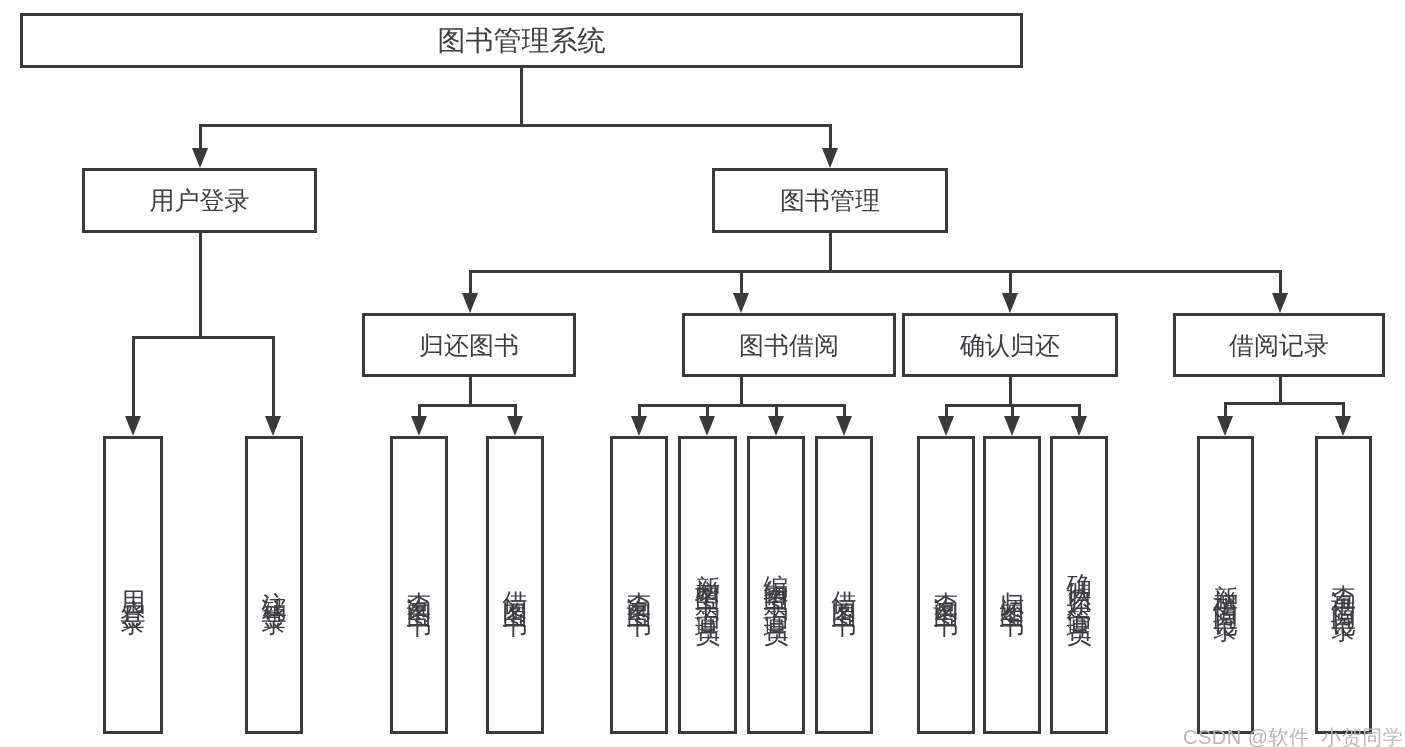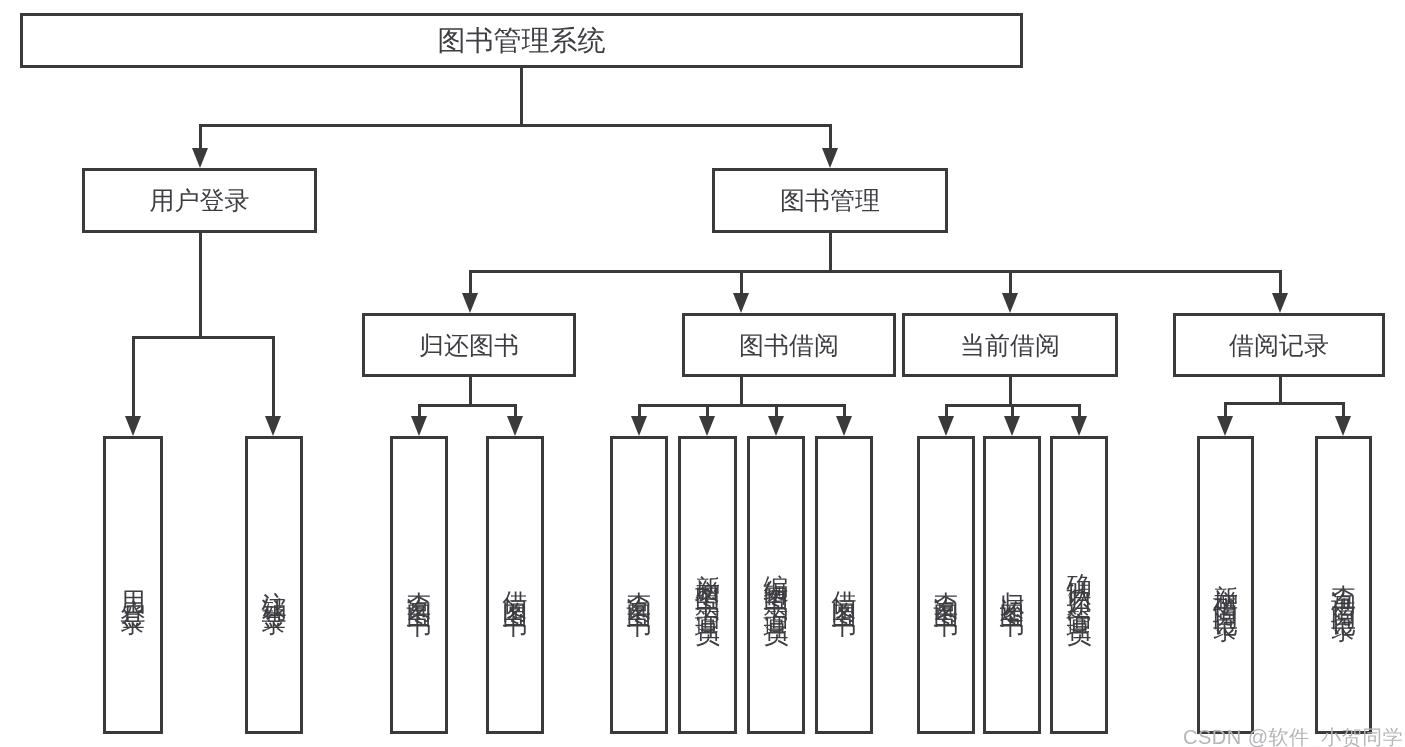--- a/index.html
+++ b/index.html
@@ -87,21 +87,21 @@
   <div class="arrow" style="left:462px;top:293px;"></div>
   <div class="vline" style="left:740px;top:270px;height:28px;"></div>
   <div class="arrow" style="left:733px;top:293px;"></div>
   <div class="vline" style="left:1009px;top:270px;height:28px;"></div>
   <div class="arrow" style="left:1002px;top:293px;"></div>
   <div class="vline" style="left:1279px;top:270px;height:28px;"></div>
   <div class="arrow" style="left:1272px;top:293px;"></div>
 
   <div class="box lvl-box" style="left:362px;top:313px;width:214px;height:64px;">归还图书</div>
   <div class="box lvl-box" style="left:634px;top:313px;width:214px;height:64px;margin-left:48px;">图书借阅</div>
-  <div class="box lvl-box" style="left:902px;top:313px;width:216px;height:64px;">当前借阅</div>
+  <div class="box lvl-box" style="left:902px;top:313px;width:216px;height:64px;">确认归还</div>
   <div class="box lvl-box" style="left:1173px;top:313px;width:212px;height:64px;text-align:right;">借阅记录</div>
 
   <div class="vline" style="left:469px;top:377px;height:29px;"></div>
   <div class="hline" style="left:418px;top:404px;width:98px;"></div>
   <div class="vline" style="left:418px;top:404px;height:18px;"></div>
   <div class="arrow" style="left:411px;top:416px;"></div>
   <div class="vline" style="left:514px;top:404px;height:18px;"></div>
   <div class="arrow" style="left:507px;top:416px;"></div>
 
   <div class="vline" style="left:740px;top:377px;height:29px;"></div>

